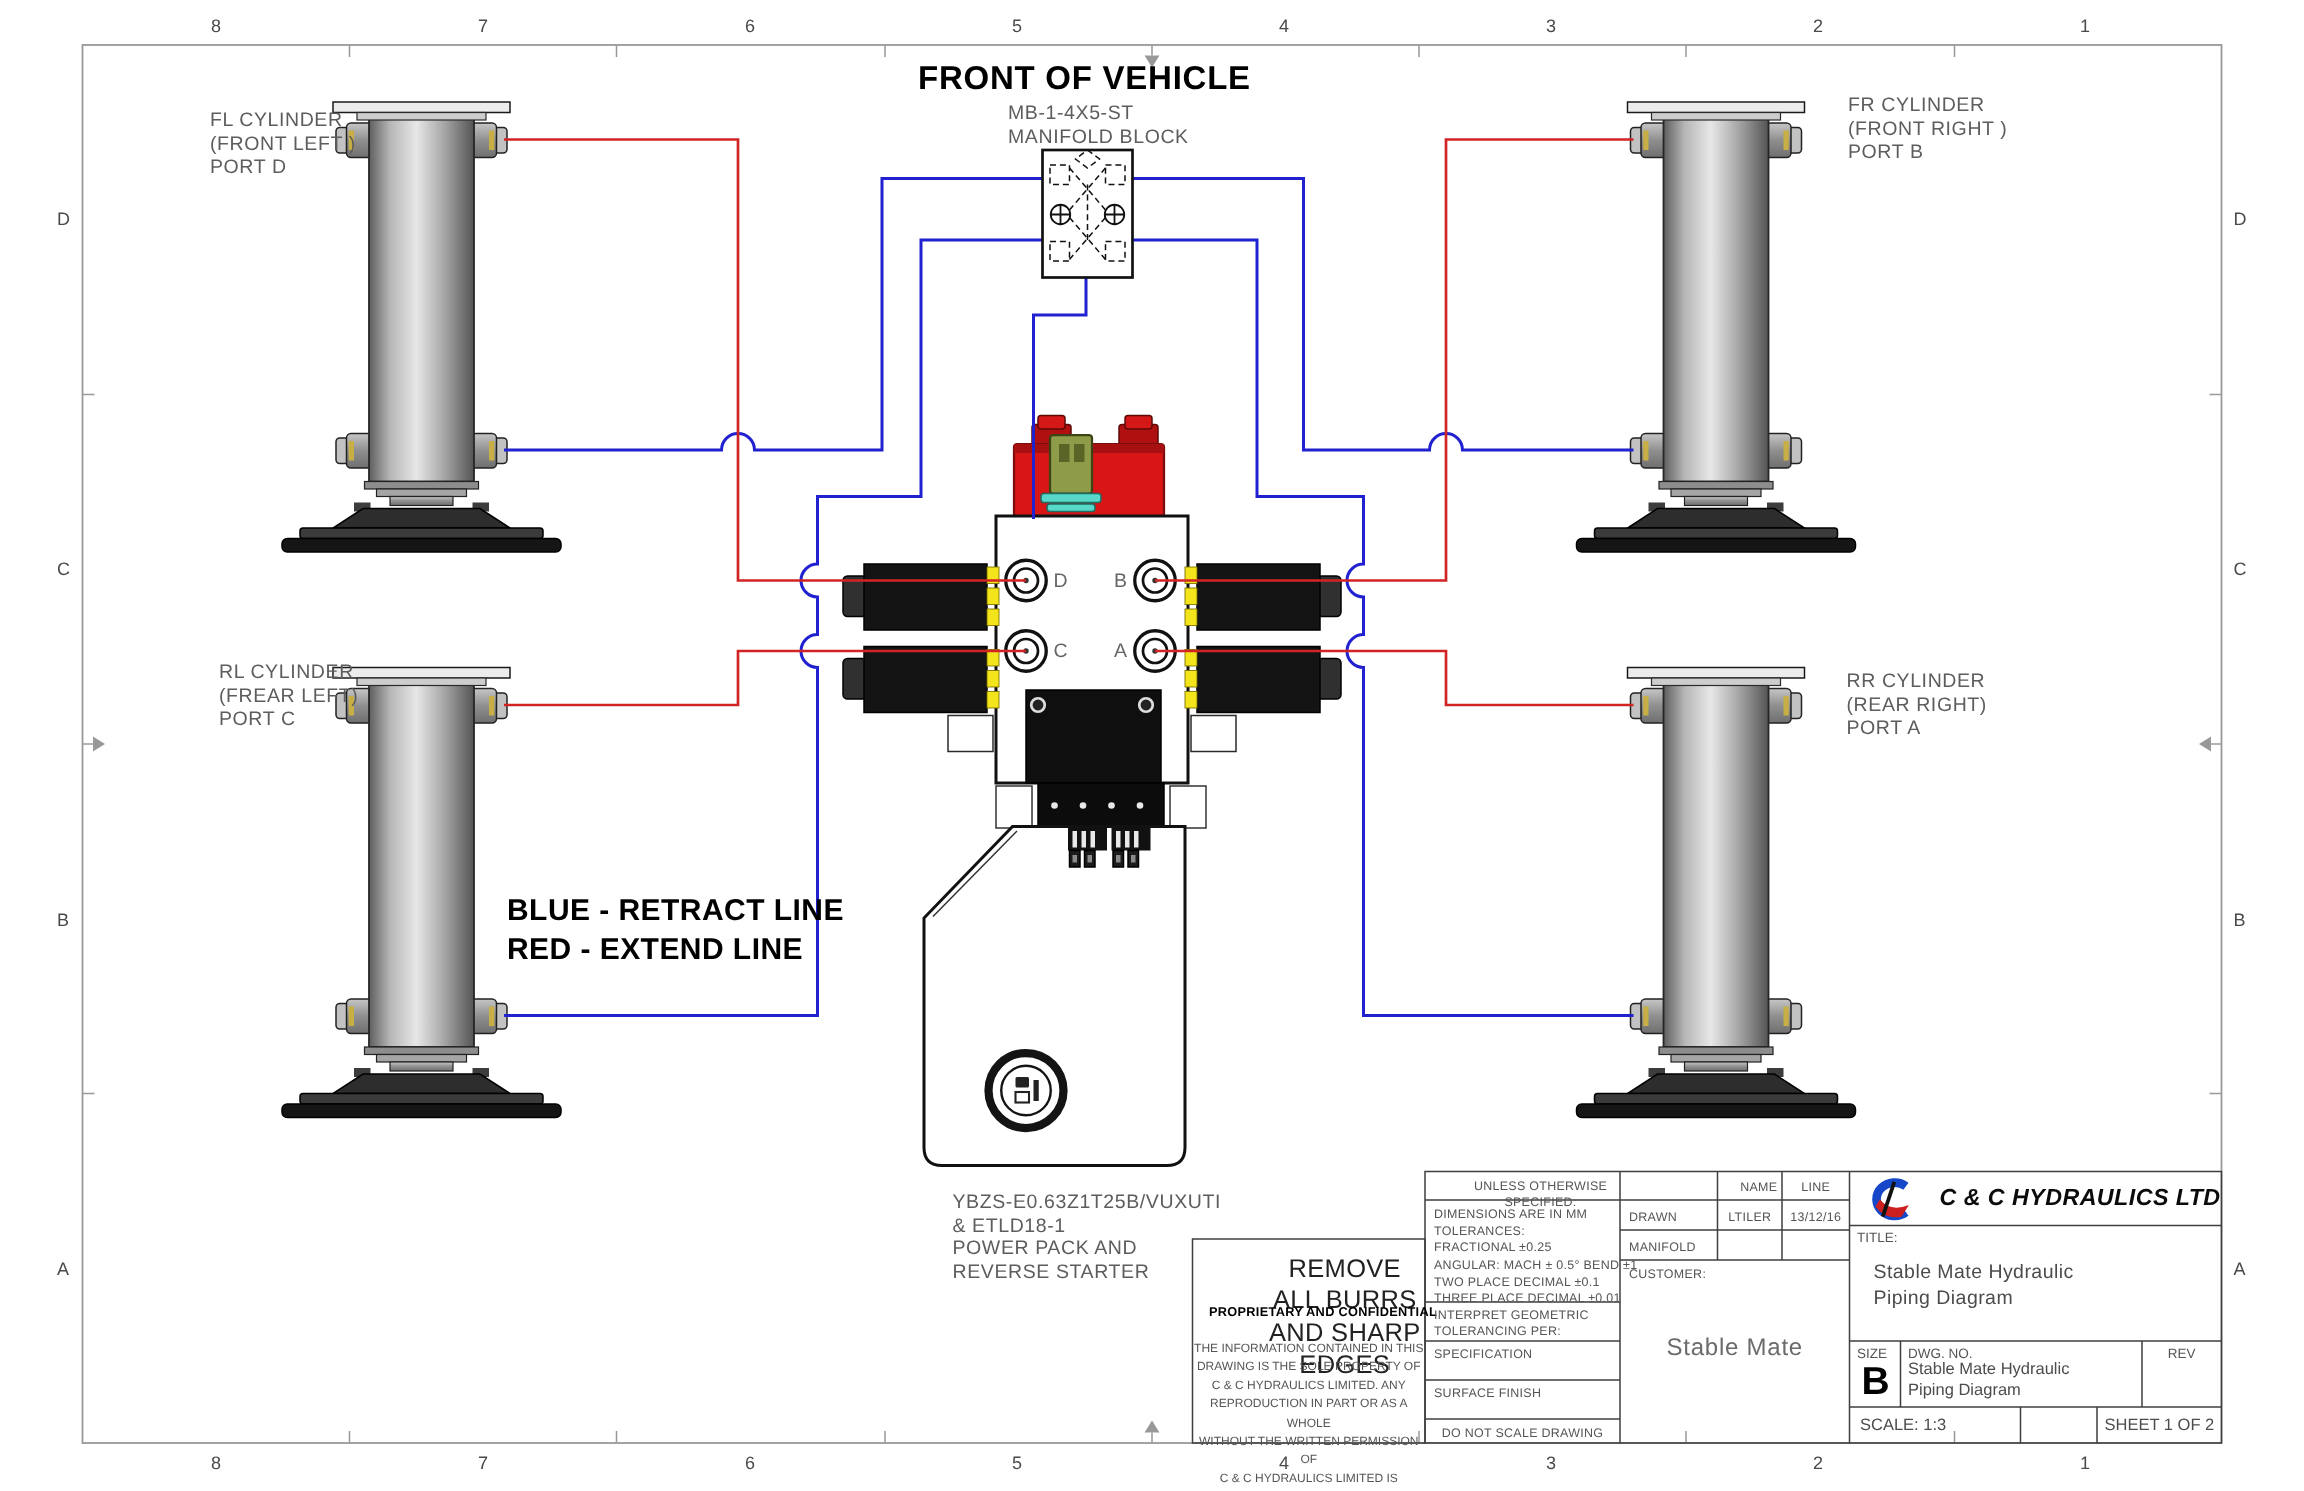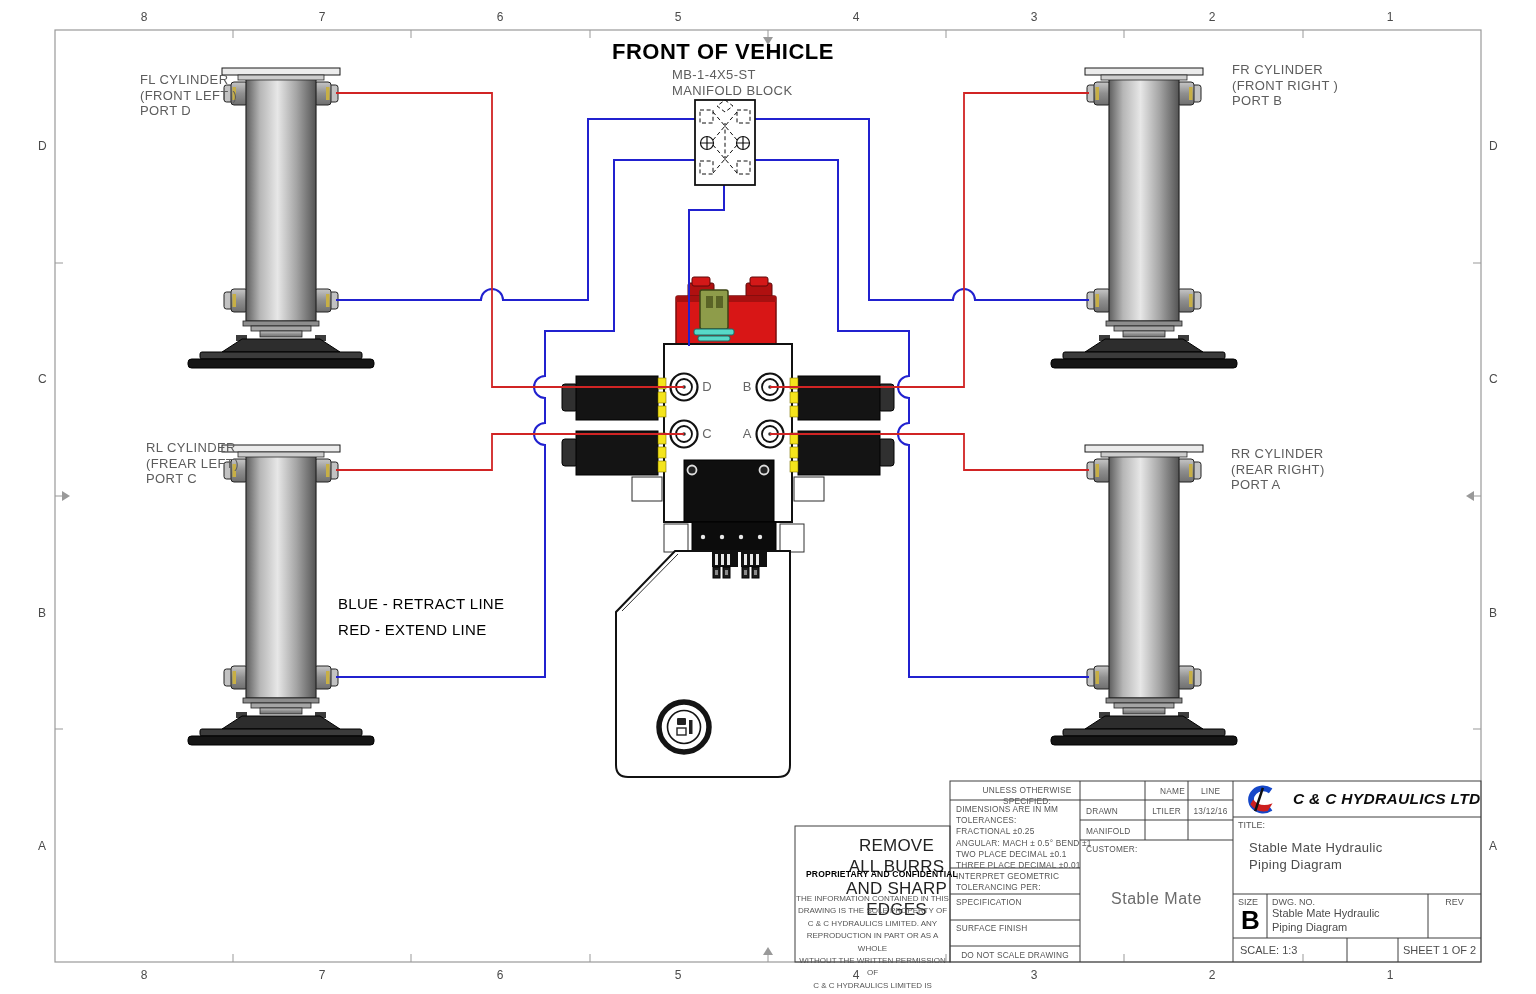--- a/index.html
+++ b/index.html
@@ -3,21 +3,21 @@
 <meta charset="utf-8">
 <style>
   * { margin:0; padding:0; box-sizing:border-box; }
   html,body { background:#fff; }
   body { font-family:"Liberation Sans", sans-serif; }
   .sheet { position:relative; width:1536px; height:994px; background:#fff; overflow:hidden; }
   .art { position:absolute; left:0; top:0; }
   .abs { position:absolute; }
   .lbl { color:#5d5d5d; font-size:13px; line-height:1.2; letter-spacing:.4px; white-space:pre-line; }
   .big-title { color:#000; font-weight:bold; font-size:22px; letter-spacing:.5px; }
-  .legend { color:#000; font-weight:normal; font-size:15px; line-height:1.55; letter-spacing:.3px; }
+  .legend { color:#000; font-weight:bold; font-size:20px; line-height:1.55; letter-spacing:.3px; }
   .bnum { color:#4a4a4a; font-size:12px; transform:translateX(-50%); }
   .blet { color:#4a4a4a; font-size:12px; transform:translateY(-50%); }
   .portl { color:#666; font-size:13px; width:14px; text-align:center; letter-spacing:0; }
   .tb { color:#555; font-size:8.3px; line-height:1.35; white-space:pre-line; letter-spacing:.2px; }
   .tb9 { color:#555; font-size:9px; white-space:pre-line; }
   .tb11 { color:#4c4c4c; font-size:11px; white-space:pre-line; line-height:1.25; }
   .tb13 { color:#4c4c4c; font-size:13px; white-space:pre-line; line-height:1.3; letter-spacing:.3px; }
   .ctr { text-align:center; }
   .company { color:#0b0b0b; font-size:15.5px; font-weight:bold; font-style:italic; letter-spacing:.3px; }
   .sizeB { color:#000; font-size:26px; font-weight:bold; }
@@ -272,20 +272,24 @@
 PORT D</div>
 <div class="abs lbl" style="left:1232px; top:62px;">FR CYLINDER
 (FRONT RIGHT )
 PORT B</div>
 <div class="abs lbl" style="left:146px; top:440px;">RL CYLINDER
 (FREAR LEFT)
 PORT C</div>
 <div class="abs lbl" style="left:1231px; top:446px;">RR CYLINDER
 (REAR RIGHT)
 PORT A</div>
+<div class="abs lbl" style="left:635px; top:793px;">YBZS-E0.63Z1T25B/VUXUTI
+&amp; ETLD18-1
+POWER PACK AND
+REVERSE STARTER</div>
 <div class="abs legend" style="left:338px; top:592px;">BLUE - RETRACT LINE</div>
 <div class="abs legend" style="left:338px; top:618px;">RED - EXTEND LINE</div>
 
 <div class="abs portl" style="left:700px; top:379px;">D</div>
 <div class="abs portl" style="left:740px; top:379px;">B</div>
 <div class="abs portl" style="left:700px; top:426px;">C</div>
 <div class="abs portl" style="left:740px; top:426px;">A</div>
 
 <div class="abs nb-head ctr" style="left:796px; top:835px; width:153px;">REMOVE ALL BURRS
 AND SHARP EDGES</div>

